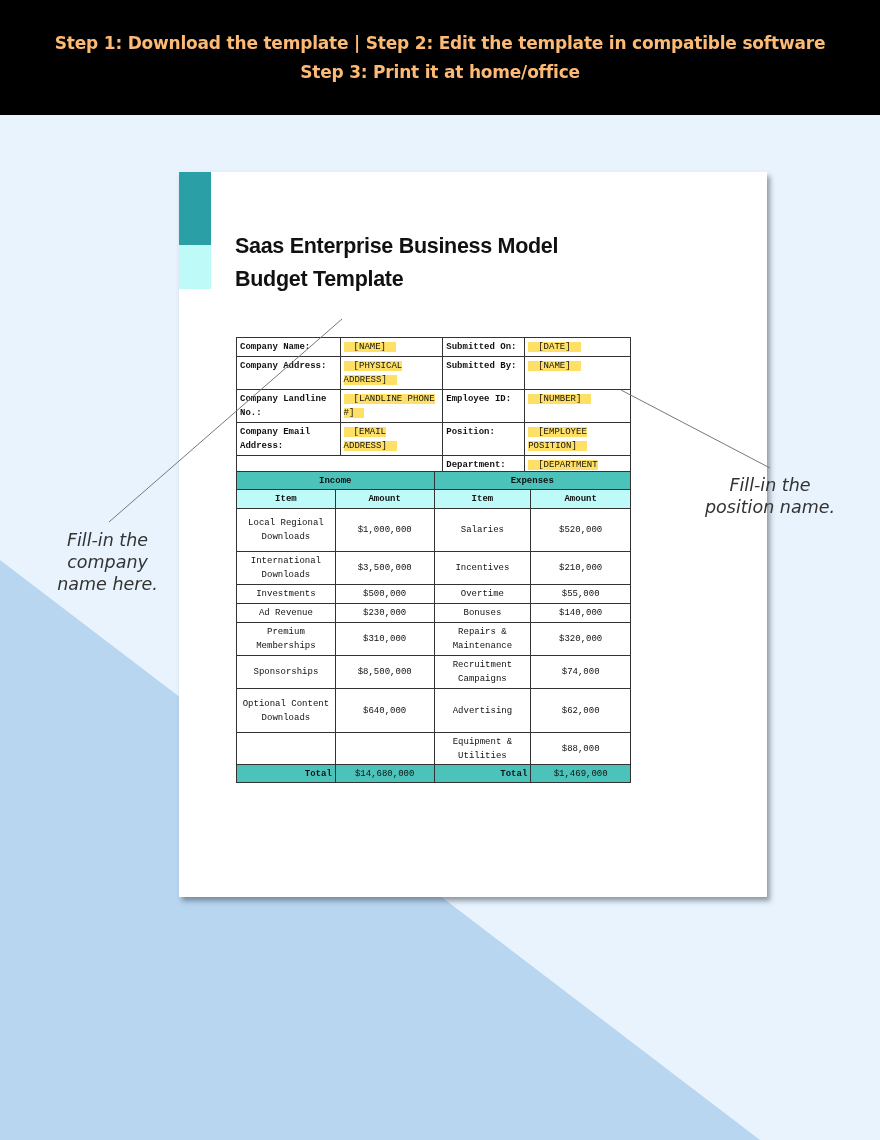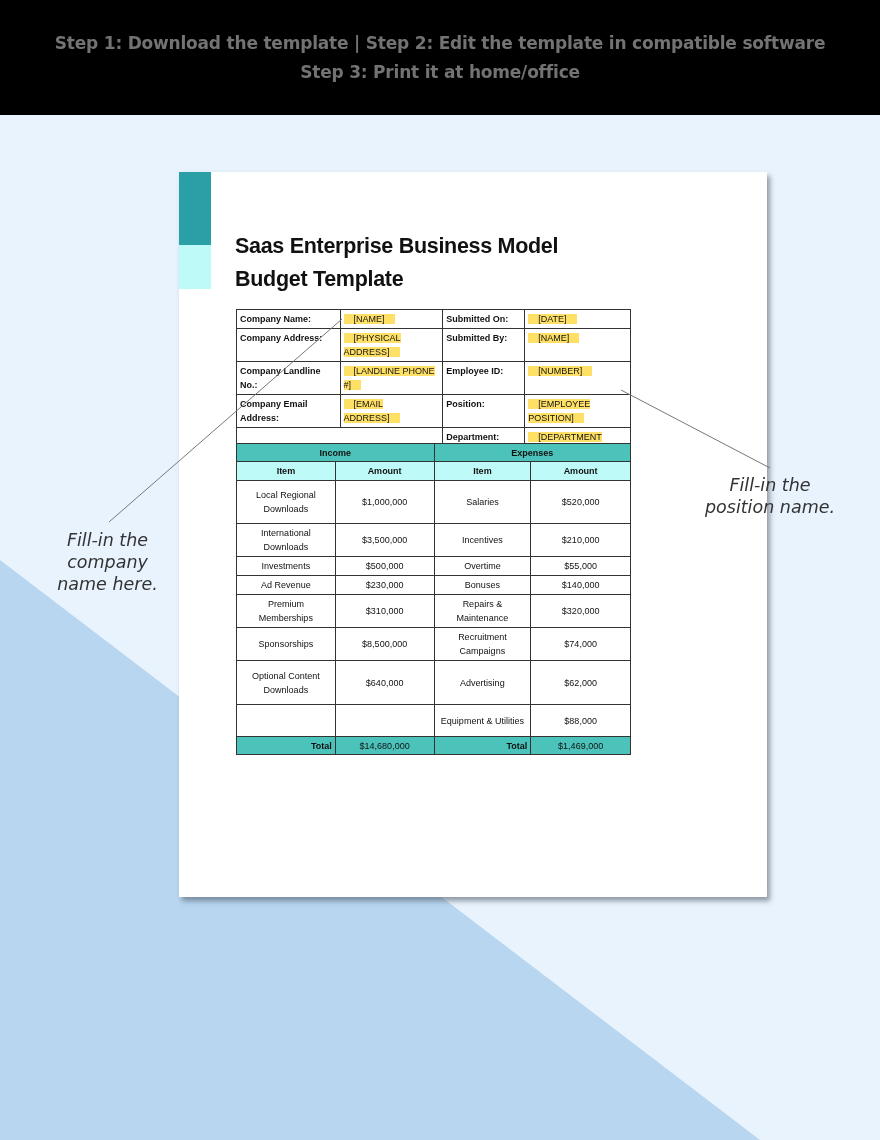--- a/index.html
+++ b/index.html
@@ -3,32 +3,32 @@
 <meta charset="utf-8">
 <style>
   * { box-sizing: border-box; margin: 0; padding: 0; }
   html, body { width: 880px; height: 1140px; overflow: hidden; }
   body { position: relative; background: #e8f3fd; font-family: "Liberation Sans", sans-serif; }
 
   .bg-triangle { position: absolute; left: 0; top: 0; width: 880px; height: 1140px; z-index: 0; }
 
   .banner { position: absolute; left: 0; top: 0; width: 880px; height: 115px; background: #000; z-index: 2;
             display: flex; flex-direction: column; align-items: center; justify-content: center; }
-  .banner-line { color: #737373; font-family: "DejaVu Sans", sans-serif; font-weight: bold; font-size: 17px;
+  .banner-line { color: #fdba74; font-family: "DejaVu Sans", sans-serif; font-weight: bold; font-size: 17px;
                  line-height: 29px; letter-spacing: -0.2px; text-align: right; }
 
   .page { position: absolute; left: 179px; top: 172px; width: 588px; height: 725px; background: #fff; z-index: 2;
           box-shadow: 3px 4px 5px rgba(70,80,95,0.55); }
   .accent-dark { position: absolute; left: 0; top: 0; width: 32px; height: 73px; background: #2a9fa5; }
   .accent-light { position: absolute; left: 0; top: 73px; width: 32px; height: 44px; background: #bdfaf8; }
 
   .doc-title { position: absolute; left: 56px; top: 58px; width: 420px; font-family: "Liberation Sans", sans-serif;
                font-weight: bold; font-size: 21.5px; line-height: 33px; color: #111; letter-spacing: -0.3px; }
 
-  table { border-collapse: collapse; font-family: Liberation Sans, sans-serif; color: #111; }
+  table { border-collapse: collapse; font-family: Liberation Mono, monospace; color: #111; margin-top: 28px; }
   td, th { border: 1px solid #333; }
 
   .info-table { position: absolute; left: 57px; top: 137px; width: 395px; font-size: 9px; }
   .info-table td { padding: 2px 3px; vertical-align: top; line-height: 14px; }
   .info-table .lbl { font-weight: bold; }
   .hl { background: #ffe066; padding: 0 10px; }
   .info-table col.c1 { width: 104px; } .info-table col.c2 { width: 103px; }
   .info-table col.c3 { width: 82px; } .info-table col.c4 { width: 106px; }
 
   .budget-table { position: absolute; left: 57px; top: 271px; width: 395px; font-size: 9px; text-align: center; }

